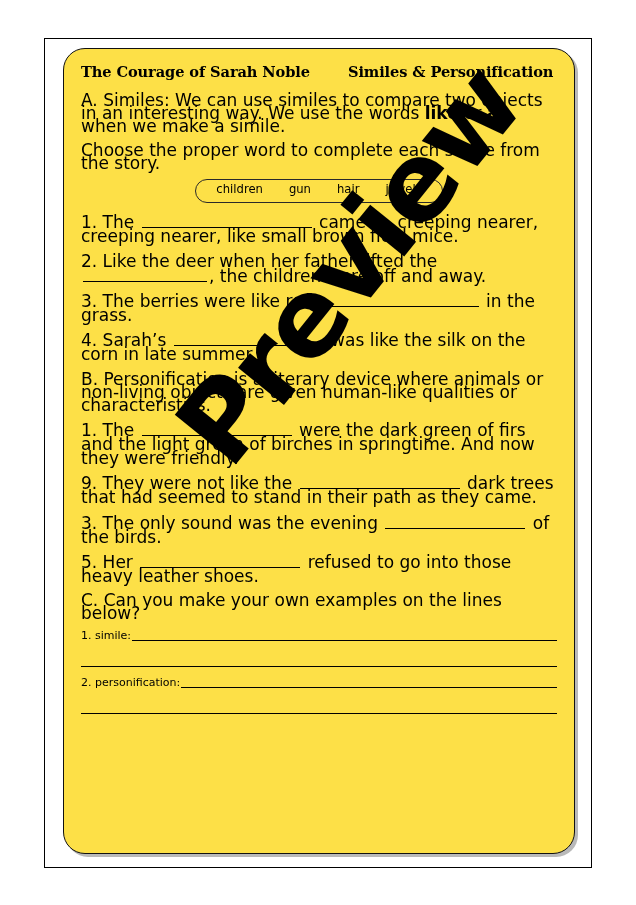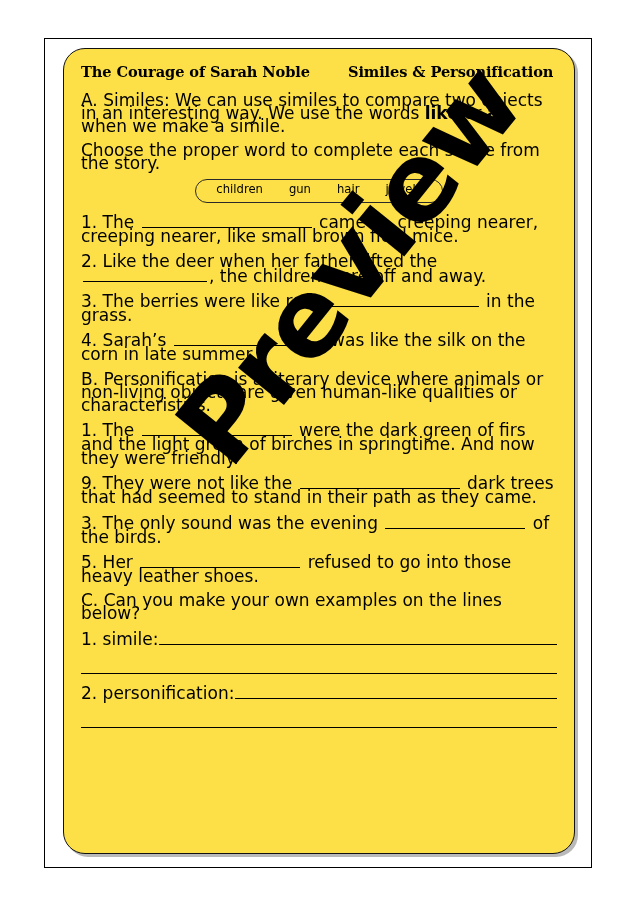--- a/index.html
+++ b/index.html
@@ -101,24 +101,24 @@
     margin: 0 2px;
   }
 
   .answer-line {
     display: block;
     border-bottom: 1px solid #000;
     height: 15px;
     margin-bottom: 9px;
   }
   .answer-row {
-    font-size: 17px;
-    color: #000;
-    display: flex;
-    align-items: center;
+    font-size: 11px;
+    color: #000;
+    display: flex;
+    align-items: flex-start;
     margin-bottom: 9px;
     margin-top: 8px;
   }
   .answer-row .lbl { white-space: nowrap; }
   .answer-row .rule {
     flex: 1;
     border-bottom: 1px solid #000;
     height: 11px;
     margin-left: 1px;
   }

